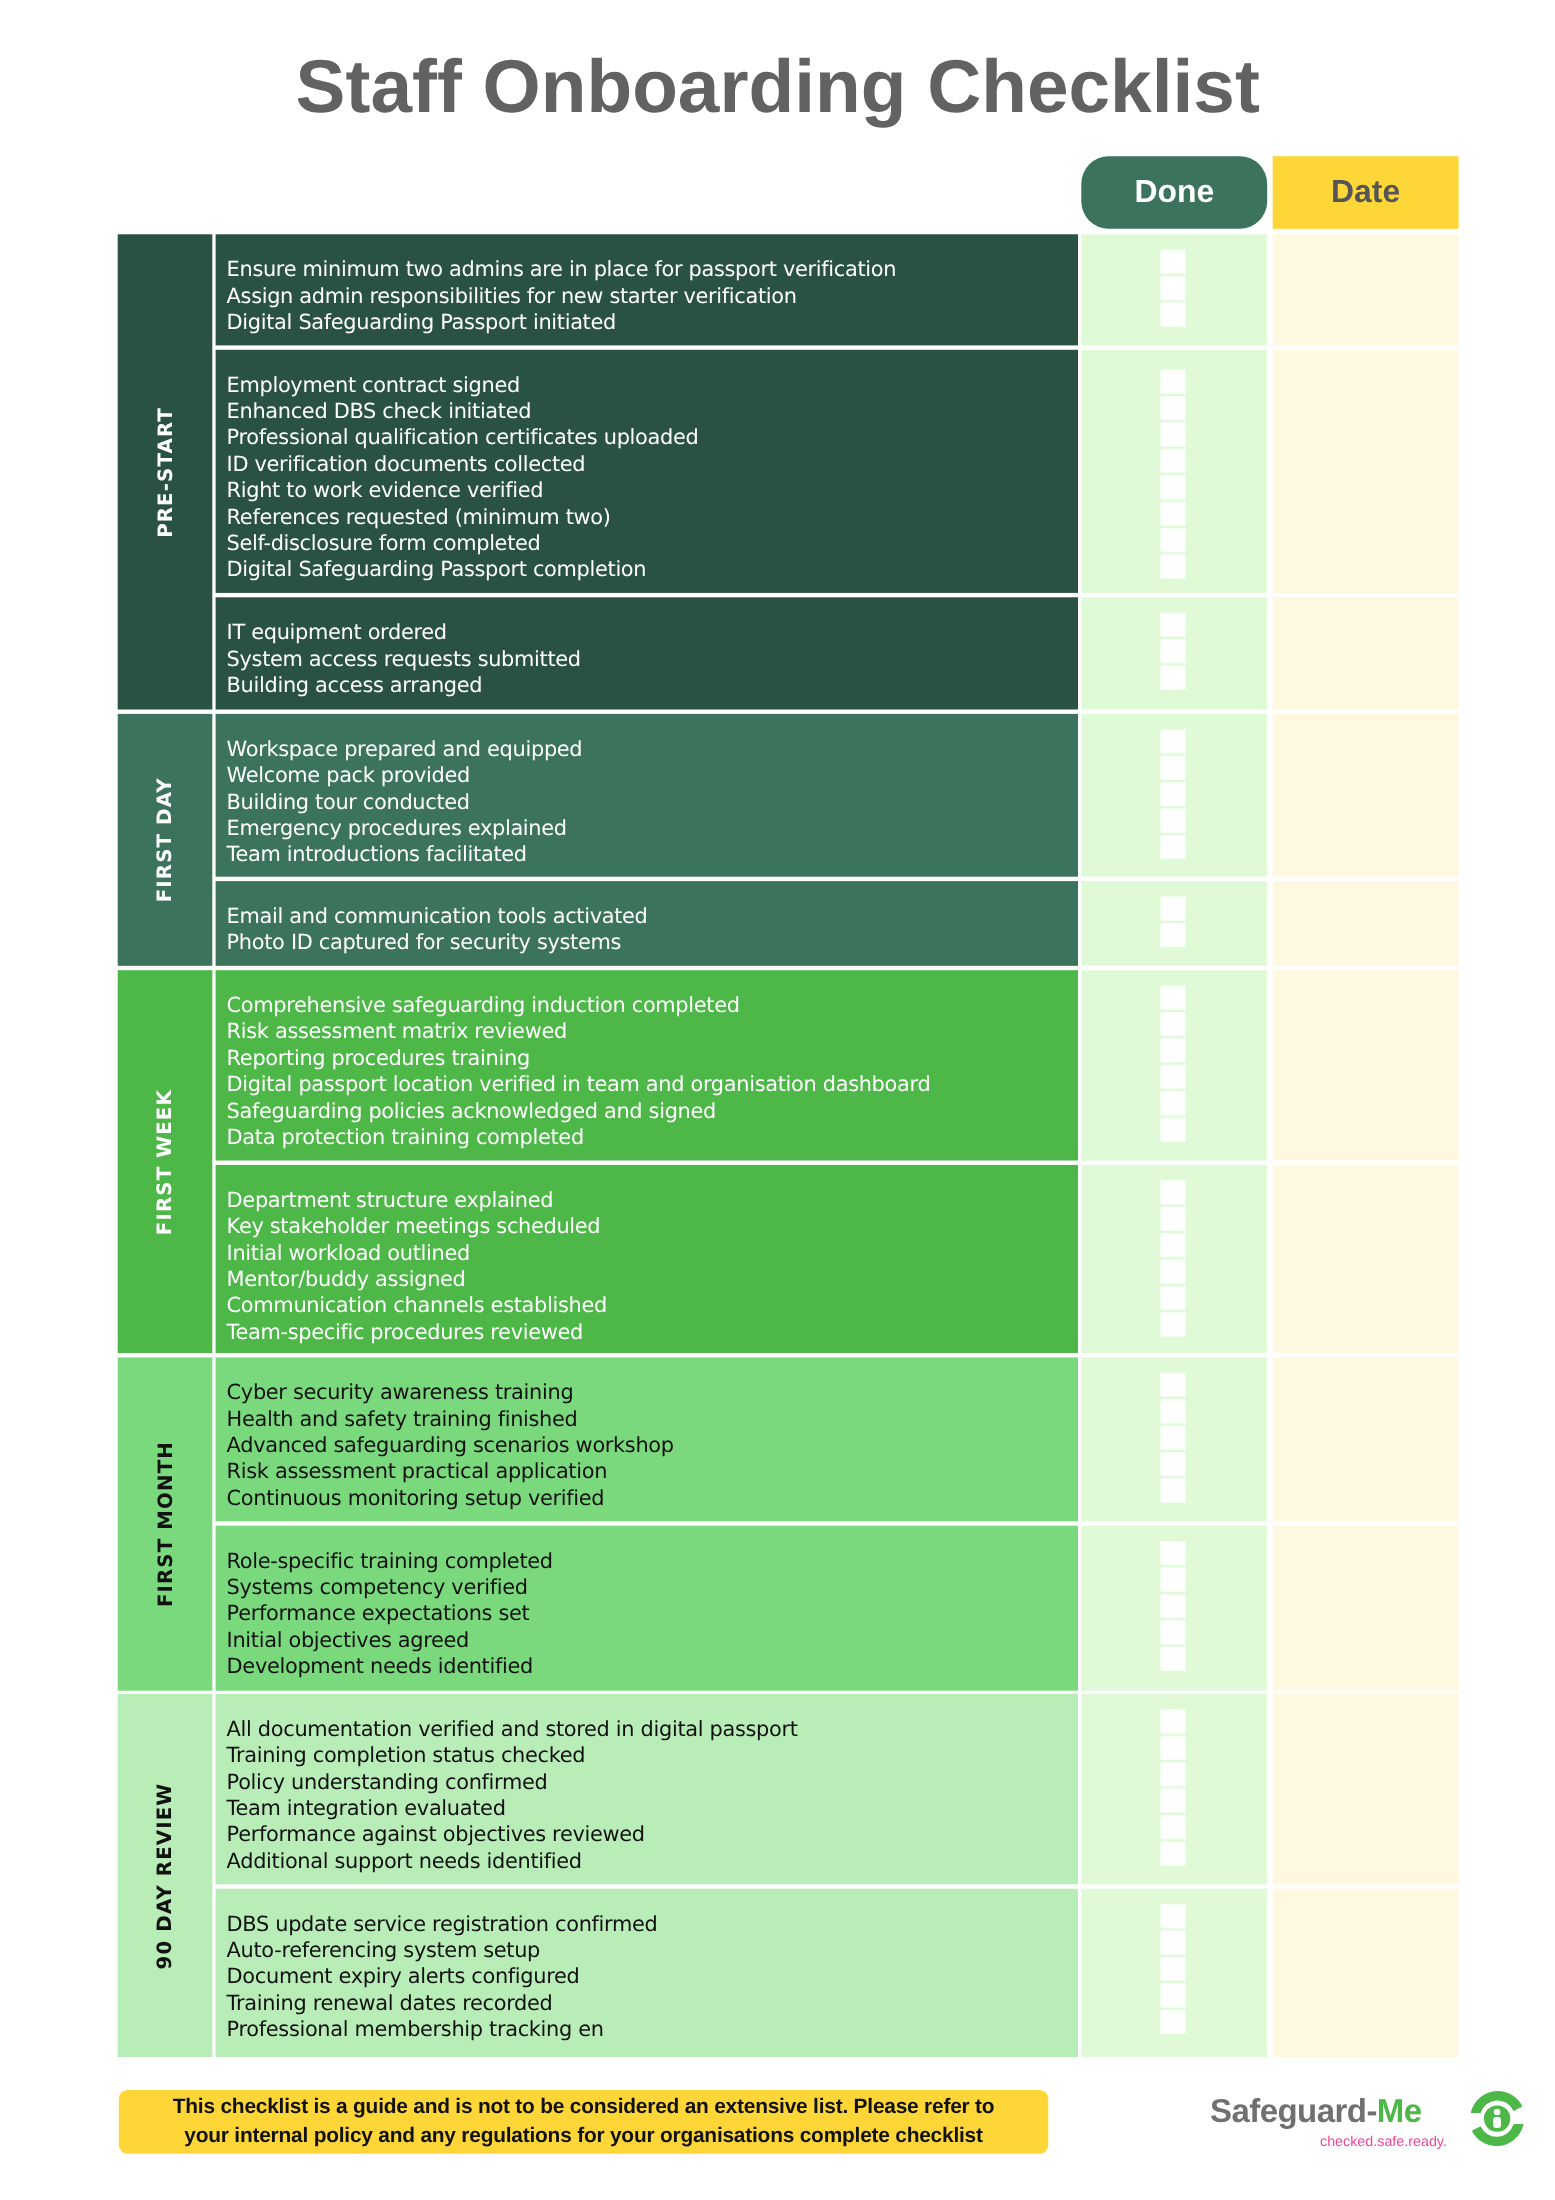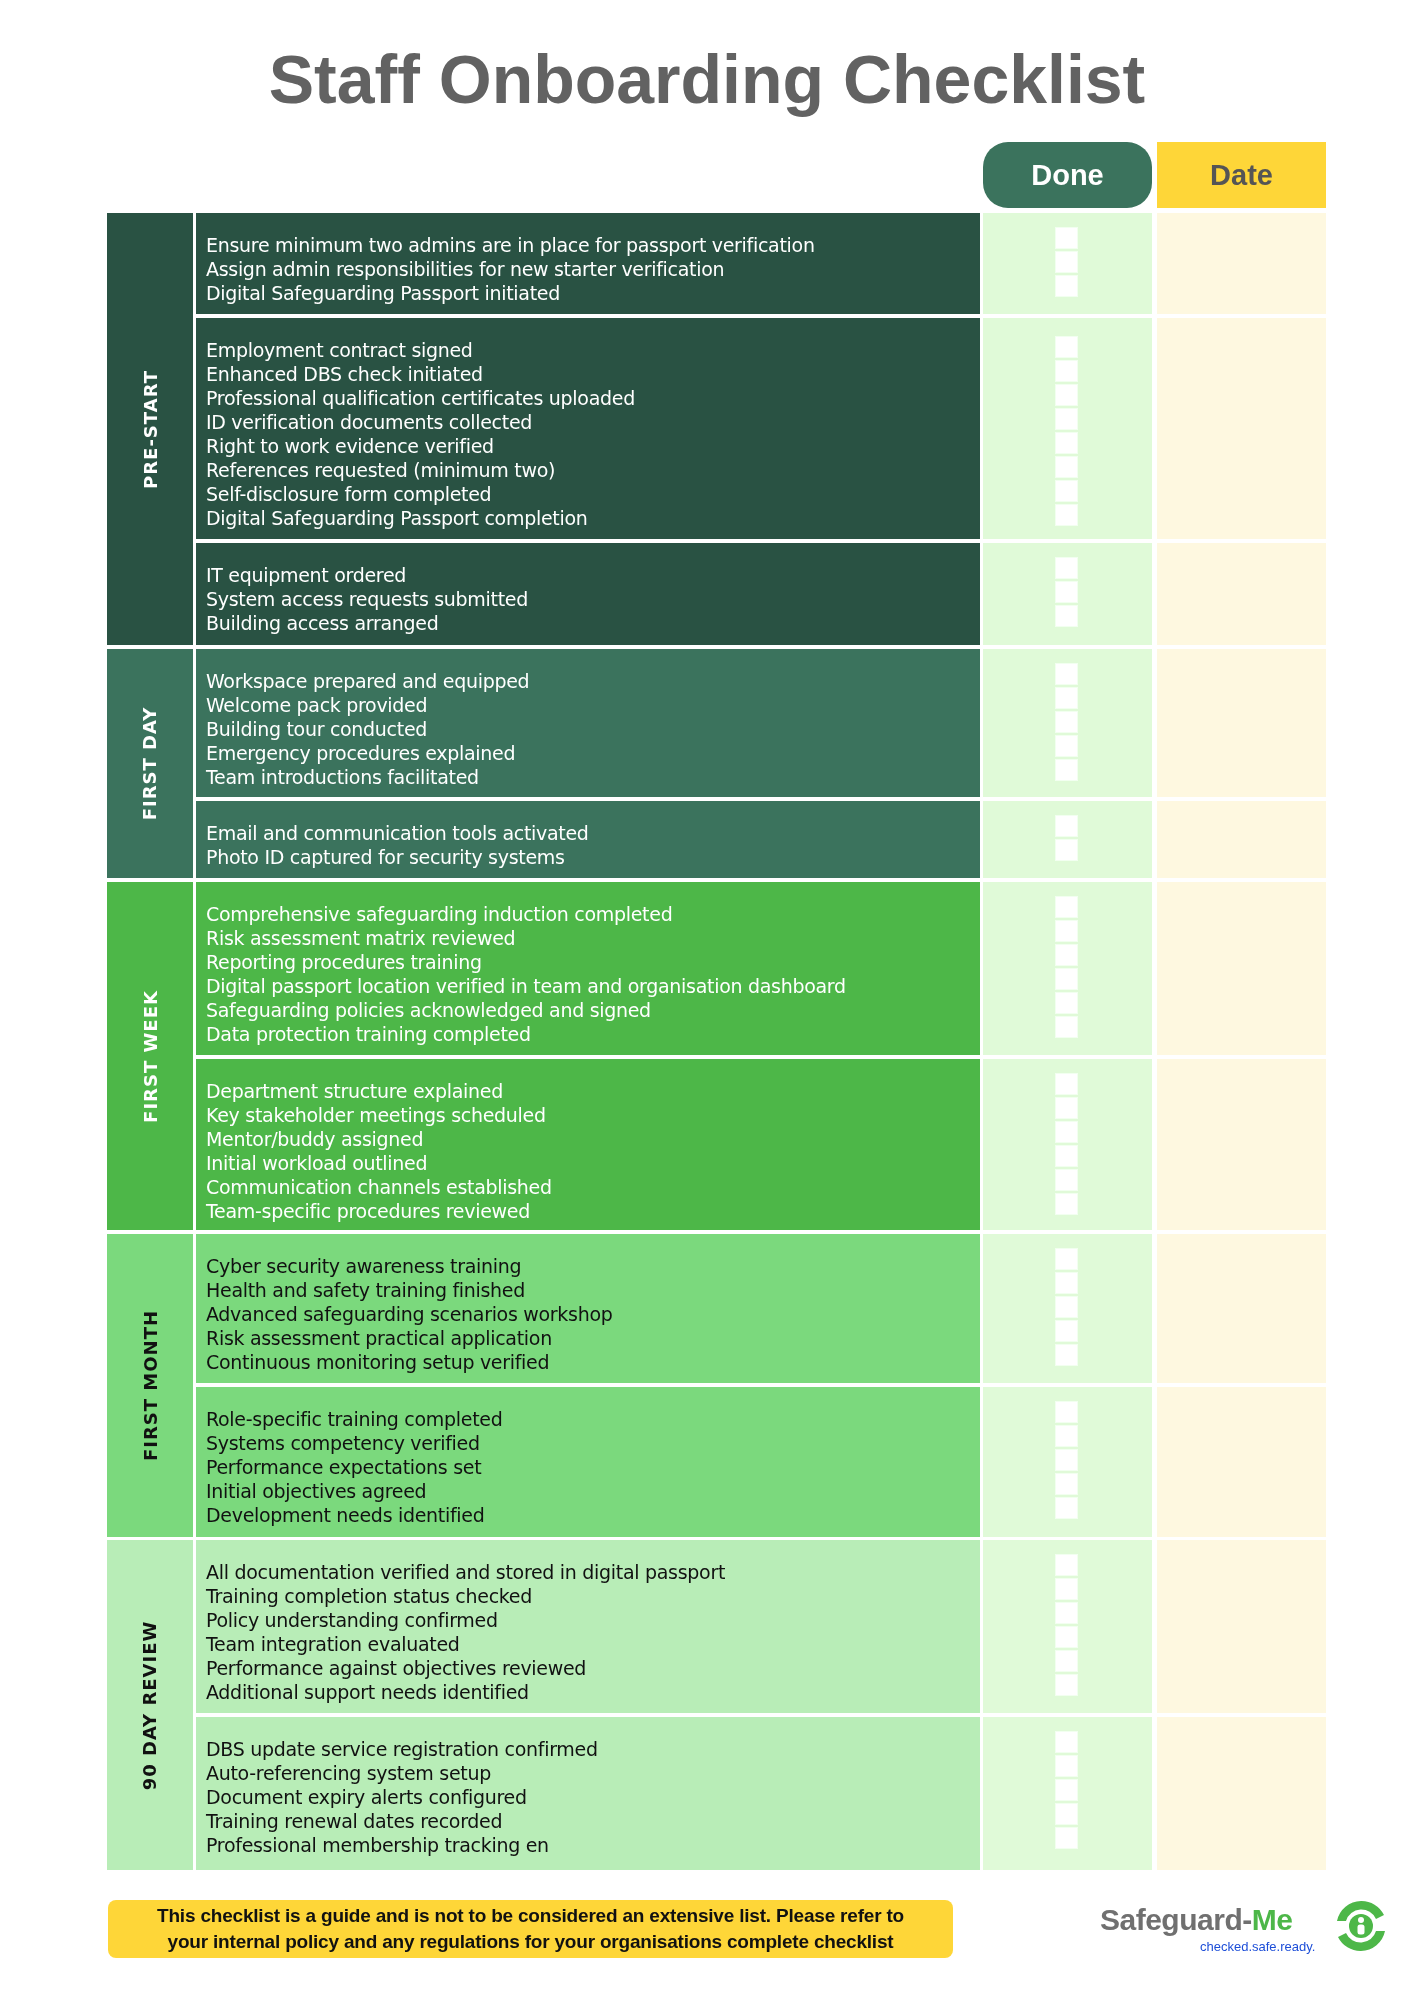--- a/index.html
+++ b/index.html
@@ -70,21 +70,21 @@
     text-align: center; letter-spacing: -0.2px;
   }
 
   .logo { position: absolute; left: 1100px; top: 1895px; width: 300px; height: 70px; }
   .logo-word {
     position: absolute; left: 0; top: 8px; font-size: 30px; font-weight: bold;
     color: #707070; white-space: nowrap; letter-spacing: -0.5px;
   }
   .logo-word .me { color: #4db748; }
   .logo-tag {
-    position: absolute; left: 100px; top: 44px; font-size: 13px; color: #1d4ed8;
+    position: absolute; left: 100px; top: 44px; font-size: 13px; color: #ec4899;
     white-space: nowrap;
   }
   .logo-mark { position: absolute; left: 232px; top: 2px; width: 58px; height: 58px; }
 </style>
 </head>
 <body>
 
 <div class="title">Staff Onboarding Checklist</div>
 
 <div class="col-header hdr-done">Done</div>
@@ -218,22 +218,22 @@
         <div class="checkbox"></div>
       </div>
     </div>
     <div class="group-date"></div>
   </div>
 
   <div class="group" style="top:177px;height:171px;">
     <div class="group-items">
       <div class="item">Department structure explained</div>
       <div class="item">Key stakeholder meetings scheduled</div>
+      <div class="item">Initial workload outlined</div>
       <div class="item">Mentor/buddy assigned</div>
-      <div class="item">Initial workload outlined</div>
       <div class="item">Communication channels established</div>
       <div class="item">Team-specific procedures reviewed</div>
     </div>
     <div class="group-done">
       <div class="checkbox-stack">
         <div class="checkbox"></div>
         <div class="checkbox"></div>
         <div class="checkbox"></div>
         <div class="checkbox"></div>
         <div class="checkbox"></div>

